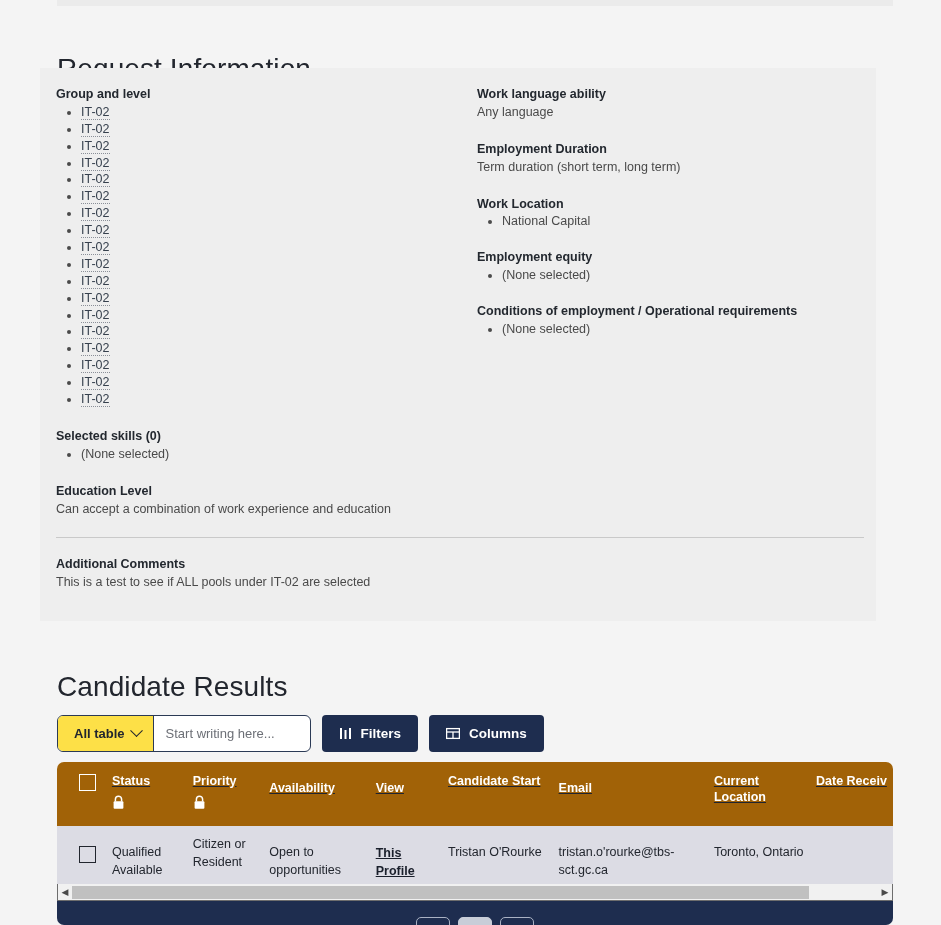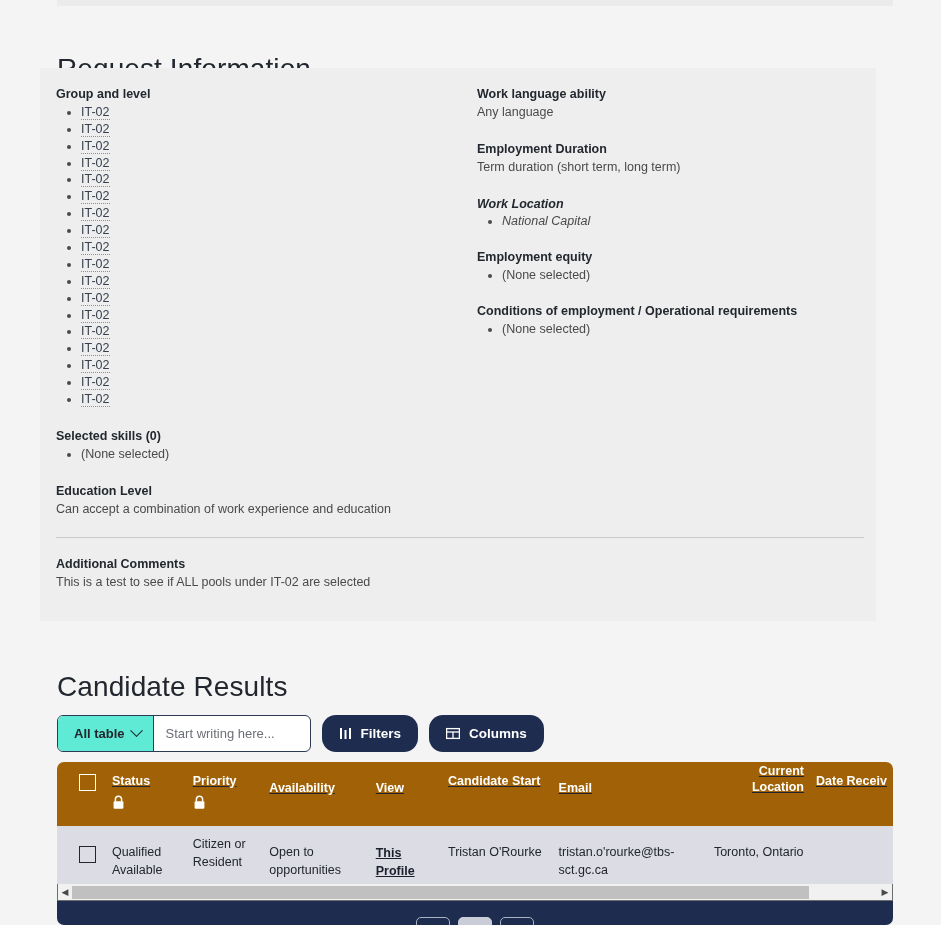--- a/index.html
+++ b/index.html
@@ -106,21 +106,21 @@
   .search-group {
     display: flex;
     align-items: stretch;
     border: 1px solid #2b3a55;
     border-radius: 6px;
     overflow: hidden;
     height: 37px;
     background: #ffffff;
   }
   .all-table-btn {
-    background: #5eead4;
+    background: #fde047;
     border: none;
     border-right: 1px solid #2b3a55;
     padding: 0 12px 0 16px;
     font-size: 13px;
     font-weight: bold;
     color: #22262e;
     display: flex;
     align-items: center;
     gap: 7px;
     cursor: pointer;
@@ -144,21 +144,21 @@
     background: transparent;
     font-family: "Liberation Sans", sans-serif;
   }
   .search-input::placeholder { color: #6c6f76; }
 
   .tb-btn {
     margin-left: 11px;
     background: #1e2d4f;
     color: #ffffff;
     border: none;
-    border-radius: 14px;
+    border-radius: 4px;
     height: 37px;
     padding: 0 17px;
     font-size: 13.5px;
     font-weight: bold;
     display: flex;
     align-items: center;
     gap: 9px;
     cursor: pointer;
     font-family: "Liberation Sans", sans-serif;
     white-space: nowrap;
@@ -338,21 +338,21 @@
       <div class="field">
         <div class="field-label">Work language ability</div>
         <div class="field-value">Any language</div>
       </div>
 
       <div class="field" style="margin-top:20px;">
         <div class="field-label">Employment Duration</div>
         <div class="field-value">Term duration (short term, long term)</div>
       </div>
 
-      <div class="field" style="margin-top:20px;font-style:italic;">
+      <div class="field" style="margin-top:20px;">
         <div class="field-label">Work Location</div>
         <ul class="field-list" id="worklocation-list">
             <li>National Capital</li>
           </ul>
       </div>
 
       <div class="field" style="margin-top:19px;">
         <div class="field-label">Employment equity</div>
         <ul class="field-list" id="equity-list">
             <li>(None selected)</li>
@@ -443,21 +443,21 @@
           </th>
           <th class="c-view" style="padding-top:19px;">
             <span>View</span>
           </th>
           <th class="c-name" style="padding-top:12px;">
             <span>Candidate Start</span>
           </th>
           <th class="c-email" style="padding-top:19px;">
             <span>Email</span>
           </th>
-          <th class="c-loc" style="padding-top:2px;text-align:right;">
+          <th class="c-loc" style="padding-top:12px;">
             <span>Current Location</span>
           </th>
           <th class="c-date" style="padding-top:12px;">
             <span>Date Receiv</span>
           </th>
         </tr>
       </thead>
       <tbody>
         <tr>
           <td class="c-check" style="padding-top:20px;">

